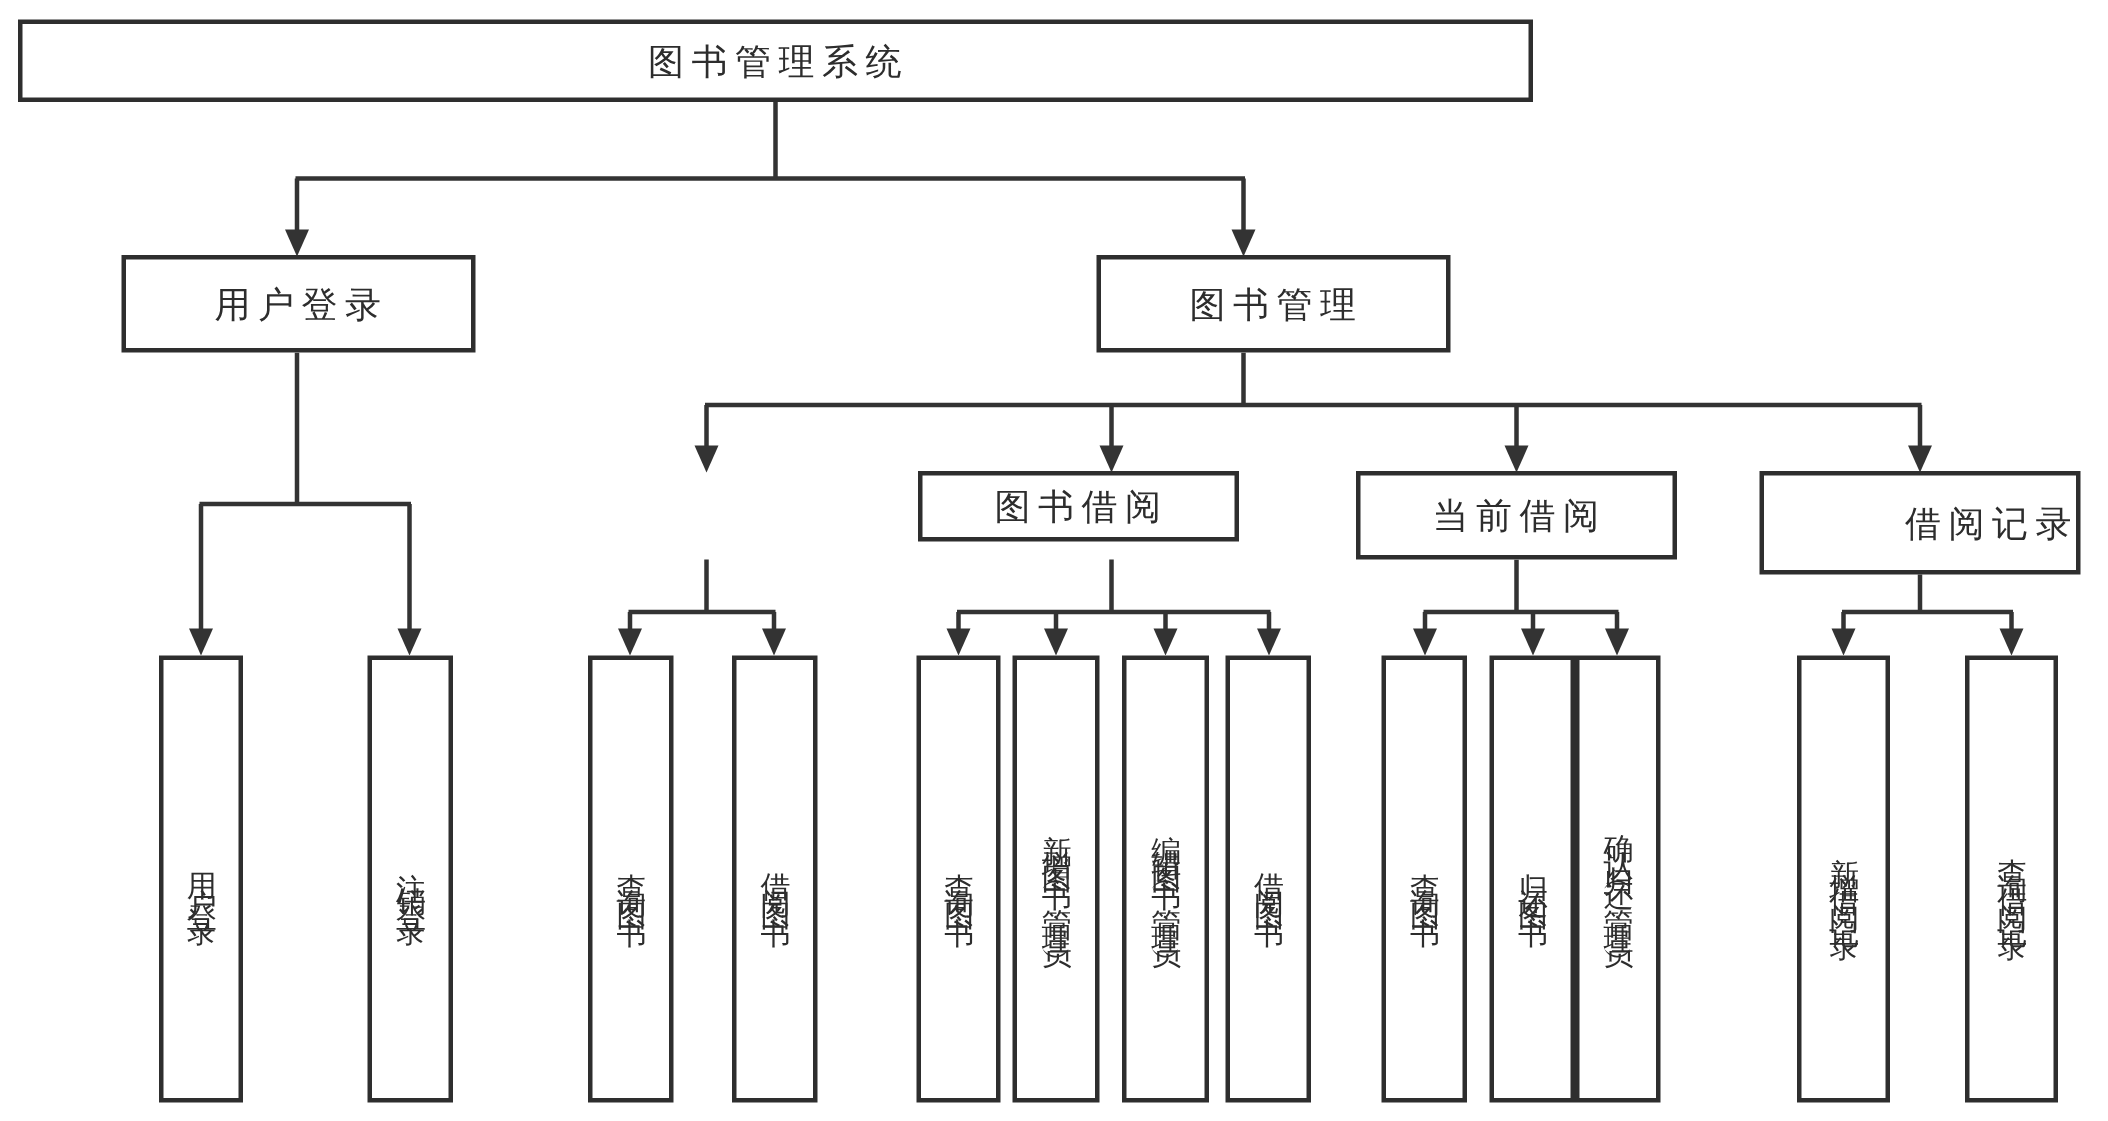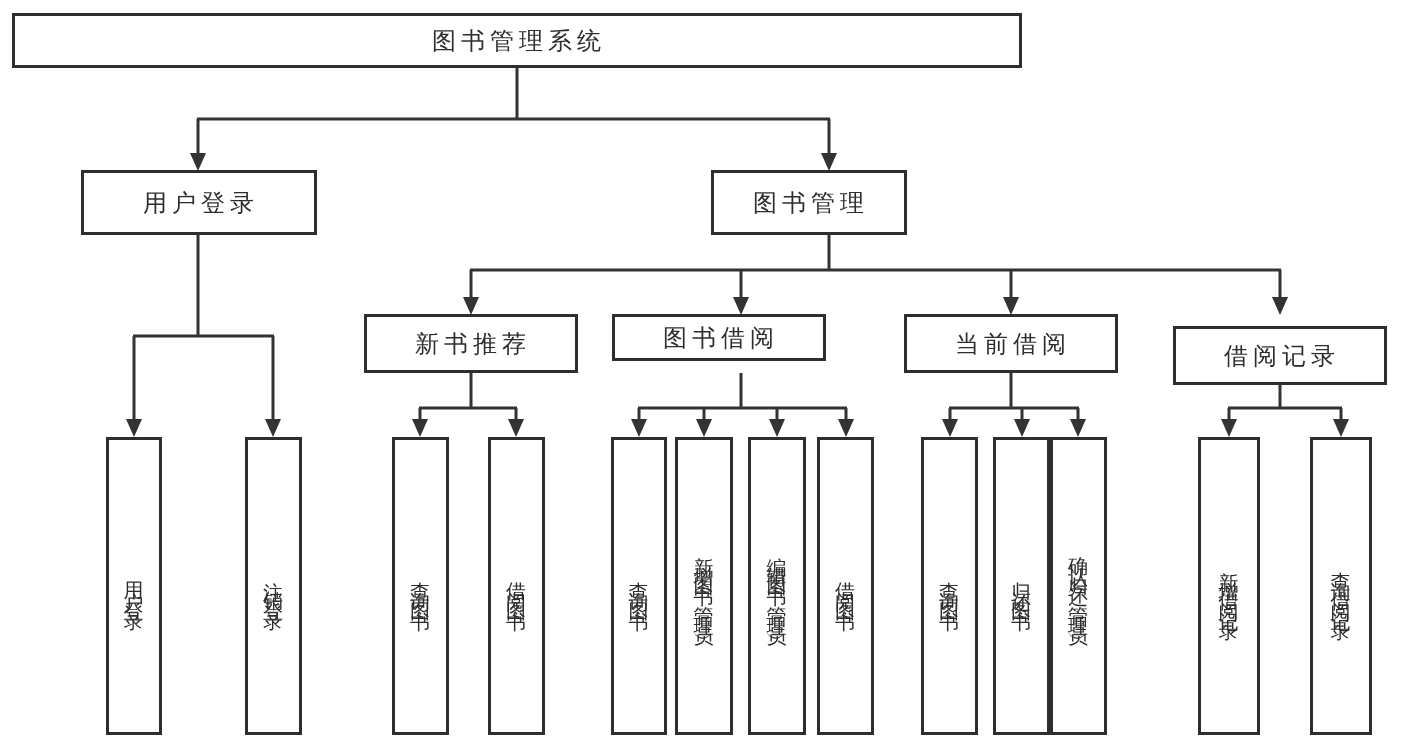--- a/index.html
+++ b/index.html
@@ -36,25 +36,25 @@
   }
   .v-node span {
     writing-mode: vertical-rl;
     text-orientation: mixed;
     letter-spacing: 10px;
     line-height: 1;
     white-space: nowrap;
   }
   .n-root  { left: 12px;   top: 13px;  width: 1010px; height: 55px; }
   .n-login { left: 81px;   top: 170px; width: 236px;  height: 65px; }
-  .n-mgmt  { left: 711px;  top: 170px; width: 196px;  height: 65px; }
+  .n-mgmt  { left: 731px;  top: 170px; width: 236px;  height: 65px; }
   .n-rec   { left: 364px;  top: 314px; width: 214px;  height: 59px; }
   .n-bor   { left: 612px;  top: 314px; width: 214px;  height: 47px; }
   .n-cur   { left: 904px;  top: 314px; width: 214px;  height: 59px; text-align: center; }
-  .n-log   { left: 1173px; top: 326px; width: 214px;  height: 59px; }
+  .n-log   { left: 1173px; top: 314px; width: 214px;  height: 69px; justify-content: flex-end; }
   .v1  { left: 106px;  width: 56px; }
   .v2  { left: 245px;  width: 57px; }
   .v3  { left: 392px;  width: 57px; }
   .v4  { left: 488px;  width: 57px; }
   .v5  { left: 611px;  width: 56px; }
   .v6  { left: 675px;  width: 58px; }
   .v7  { left: 748px;  width: 58px; }
   .v8  { left: 817px;  width: 57px; }
   .v9  { left: 921px;  width: 57px; }
   .v10 { left: 993px;  width: 57px; }
@@ -114,23 +114,20 @@
     <span>图书管理系统</span>
   </div>
 
   <div class="node h-node n-login">
     <span>用户登录</span>
   </div>
   <div class="node h-node n-mgmt">
     <span>图书管理</span>
   </div>
 
-  <div class="node h-node n-rec">
-    <span>新书推荐</span>
-  </div>
   <div class="node h-node n-bor">
     <span>图书借阅</span>
   </div>
   <div class="node h-node n-cur">
     <span>当前借阅</span>
   </div>
   <div class="node h-node n-log">
     <span>借阅记录</span>
   </div>
 

